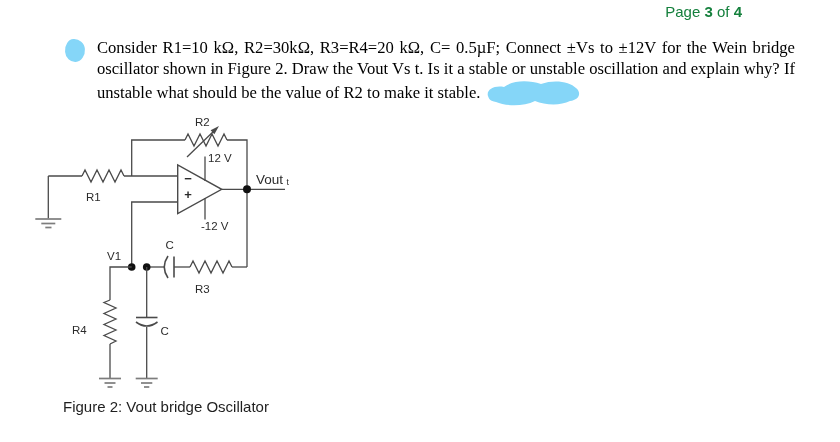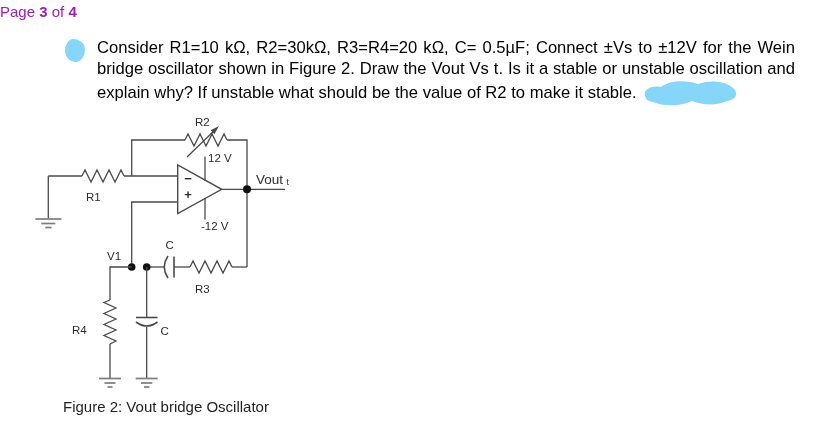--- a/index.html
+++ b/index.html
@@ -1,22 +1,22 @@
 <!DOCTYPE html>
 <html><head>
 <meta charset="utf-8">
 <style>
   html,body{margin:0;padding:0;background:#fff;}
   body{position:relative;width:840px;height:442px;overflow:hidden;
        font-family:"Liberation Sans",sans-serif;color:#1a1a1a;}
-  .page-header{position:absolute;left:0;top:3px;width:742px;text-align:left;
-       font-size:15px;color:#a21caf;}
+  .page-header{position:absolute;left:0;top:3px;width:742px;text-align:right;
+       font-size:15px;color:#15803d;}
   .page-header b{font-weight:bold;}
   .problem{position:absolute;left:97px;top:37px;width:698px;
-       font-family:Liberation Sans, sans-serif;font-size:16.6px;line-height:21px;
+       font-family:Liberation Serif, serif;font-size:16.6px;line-height:21px;
        text-align:justify;color:#000;}
   .bullet-blob{position:absolute;left:65px;top:39px;width:20px;height:23px;
        border-radius:46% 54% 50% 50% / 52% 46% 54% 48%;transform:rotate(-4deg);}
   .end-blob{display:inline-block;width:100px;height:27px;vertical-align:-8px;margin-left:3px;}
   .circuit{position:absolute;left:28px;top:112px;width:272px;height:282px;}
   .caption{position:absolute;left:63px;top:398px;font-size:15px;color:#1f1f1f;}
   svg text{font-family:"Liberation Sans",sans-serif;fill:#2b2b2b;}
   .wire{stroke:#4a4a4a;stroke-width:1.3;fill:none;}
   .plate{stroke:#4a4a4a;stroke-width:1.6;fill:none;}
   .gnd{stroke:#7d7d7d;stroke-width:1.7;fill:none;}

